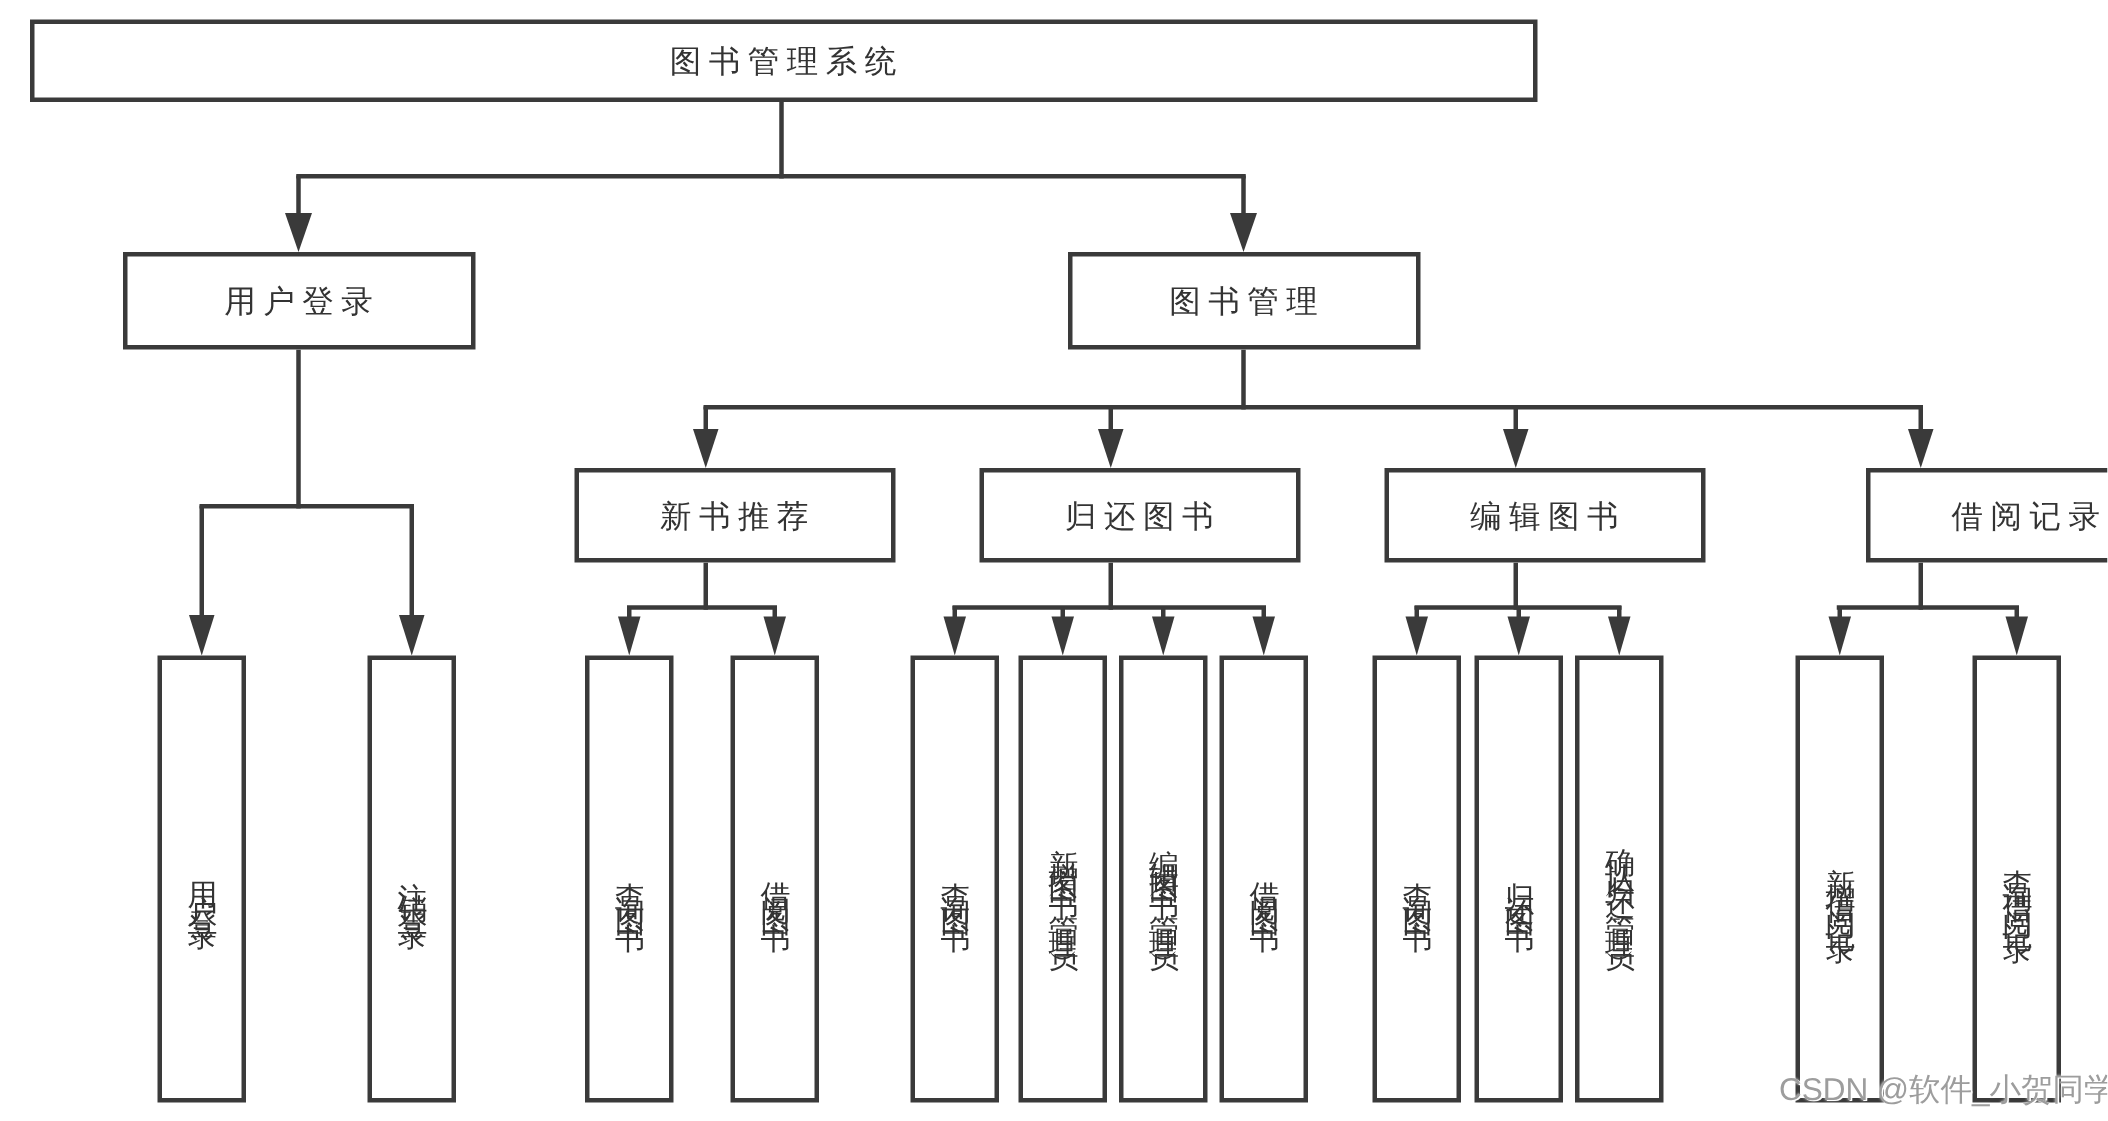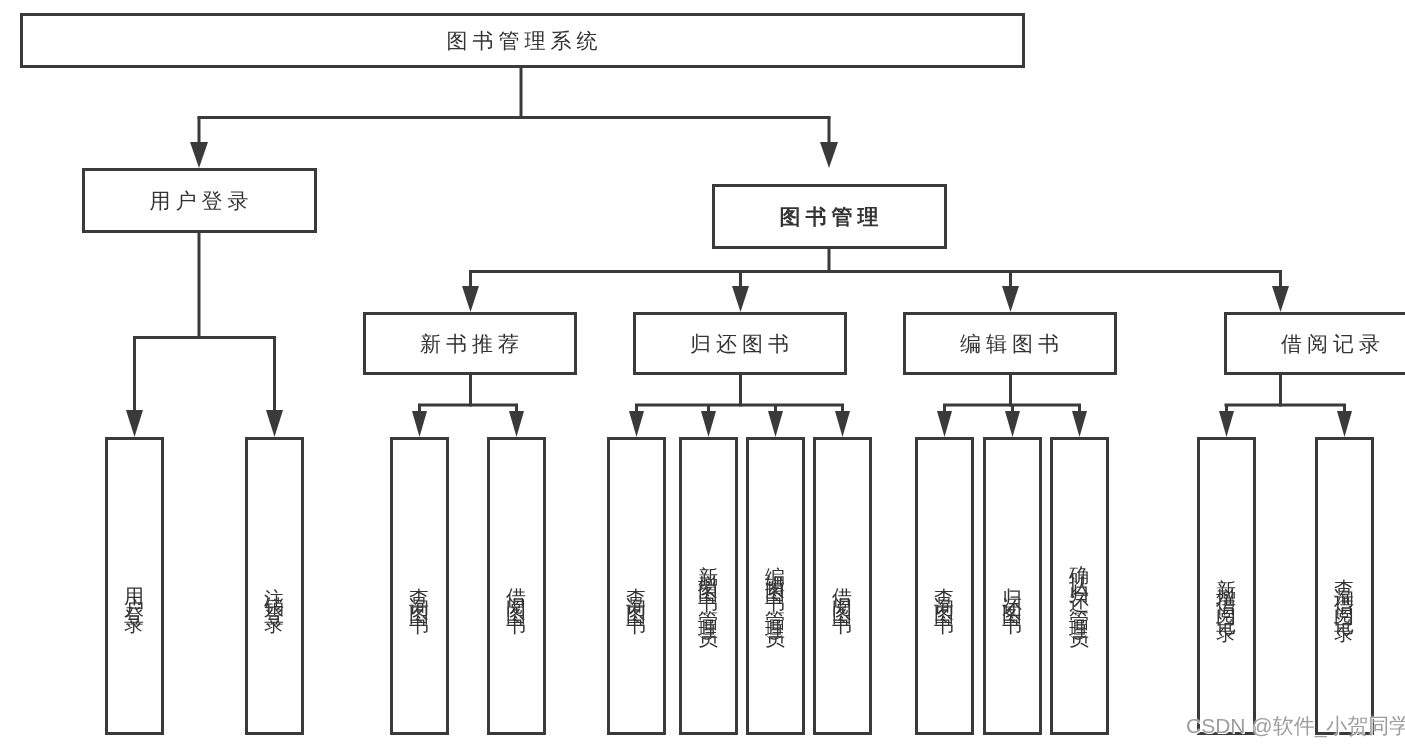--- a/index.html
+++ b/index.html
@@ -35,23 +35,23 @@
     font-size:20px;
     letter-spacing:9px;
     line-height:1;
     white-space:nowrap;
     transform:translateY(4px);
   }
   
   .n-root{left:20px;top:13px;width:1005px;height:55px;}
   
   .n-login{left:82px;top:168px;width:235px;height:65px;}
-  .n-mgmt{left:712px;top:184px;width:235px;height:65px;font-weight:bold;}
-  
-  .l3{top:312px;width:214px;height:63px;}
+  .n-mgmt{left:712px;top:168px;width:235px;height:65px;}
+  
+  .l3{top:312px;width:214px;height:63px;margin-left:20px;}
   .n-recommend{left:363px;}
   .n-borrowing{left:633px;}
   .n-current{left:903px;}
   .n-records{left:1224px;}
   
   .v-login1{left:105px;}  .v-login2{left:245px;}
   .v-rec1{left:390px;}    .v-rec2{left:487px;}
   .v-bor1{left:607px;}    .v-bor2{left:679px;}  .v-bor3{left:746px;}  .v-bor4{left:813px;}
   .v-cur1{left:915px;}    .v-cur2{left:983px;}  .v-cur3{left:1050px;}
   .v-recd1{left:1197px;}  .v-recd2{left:1315px;}

